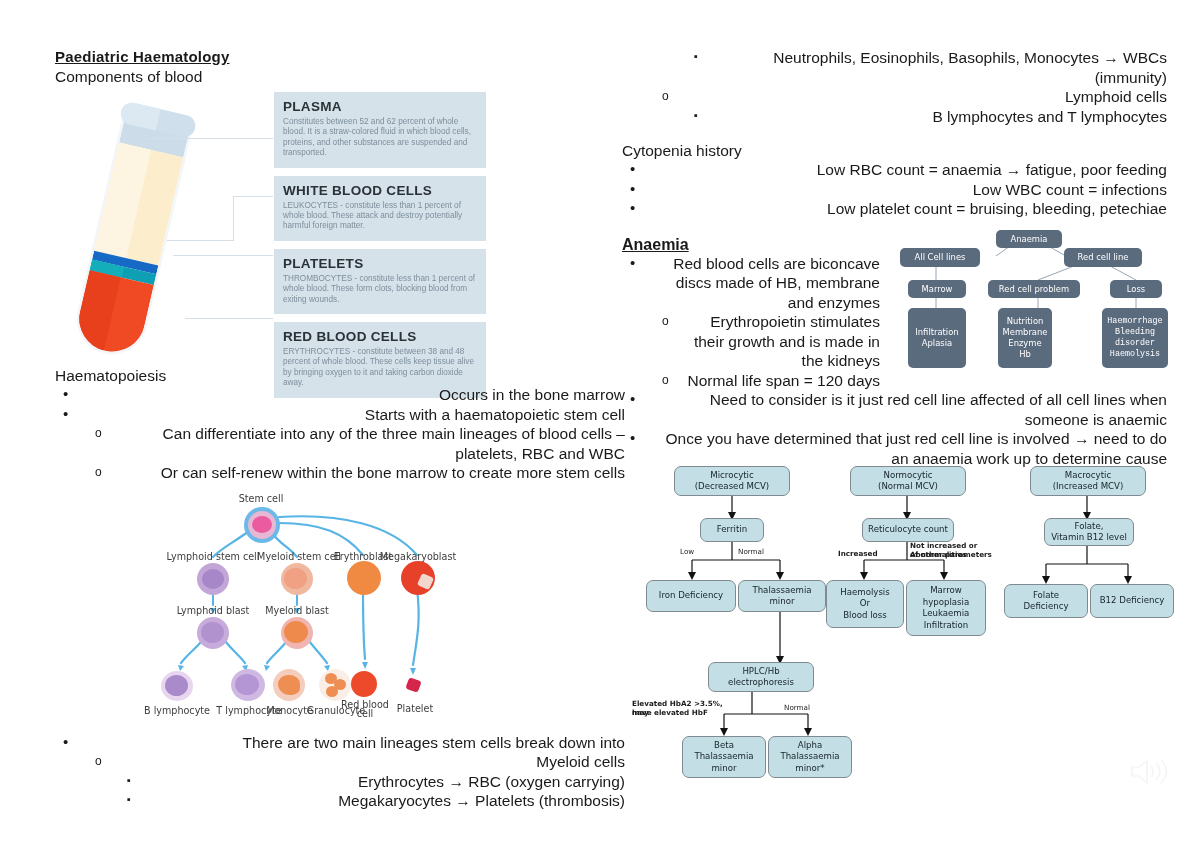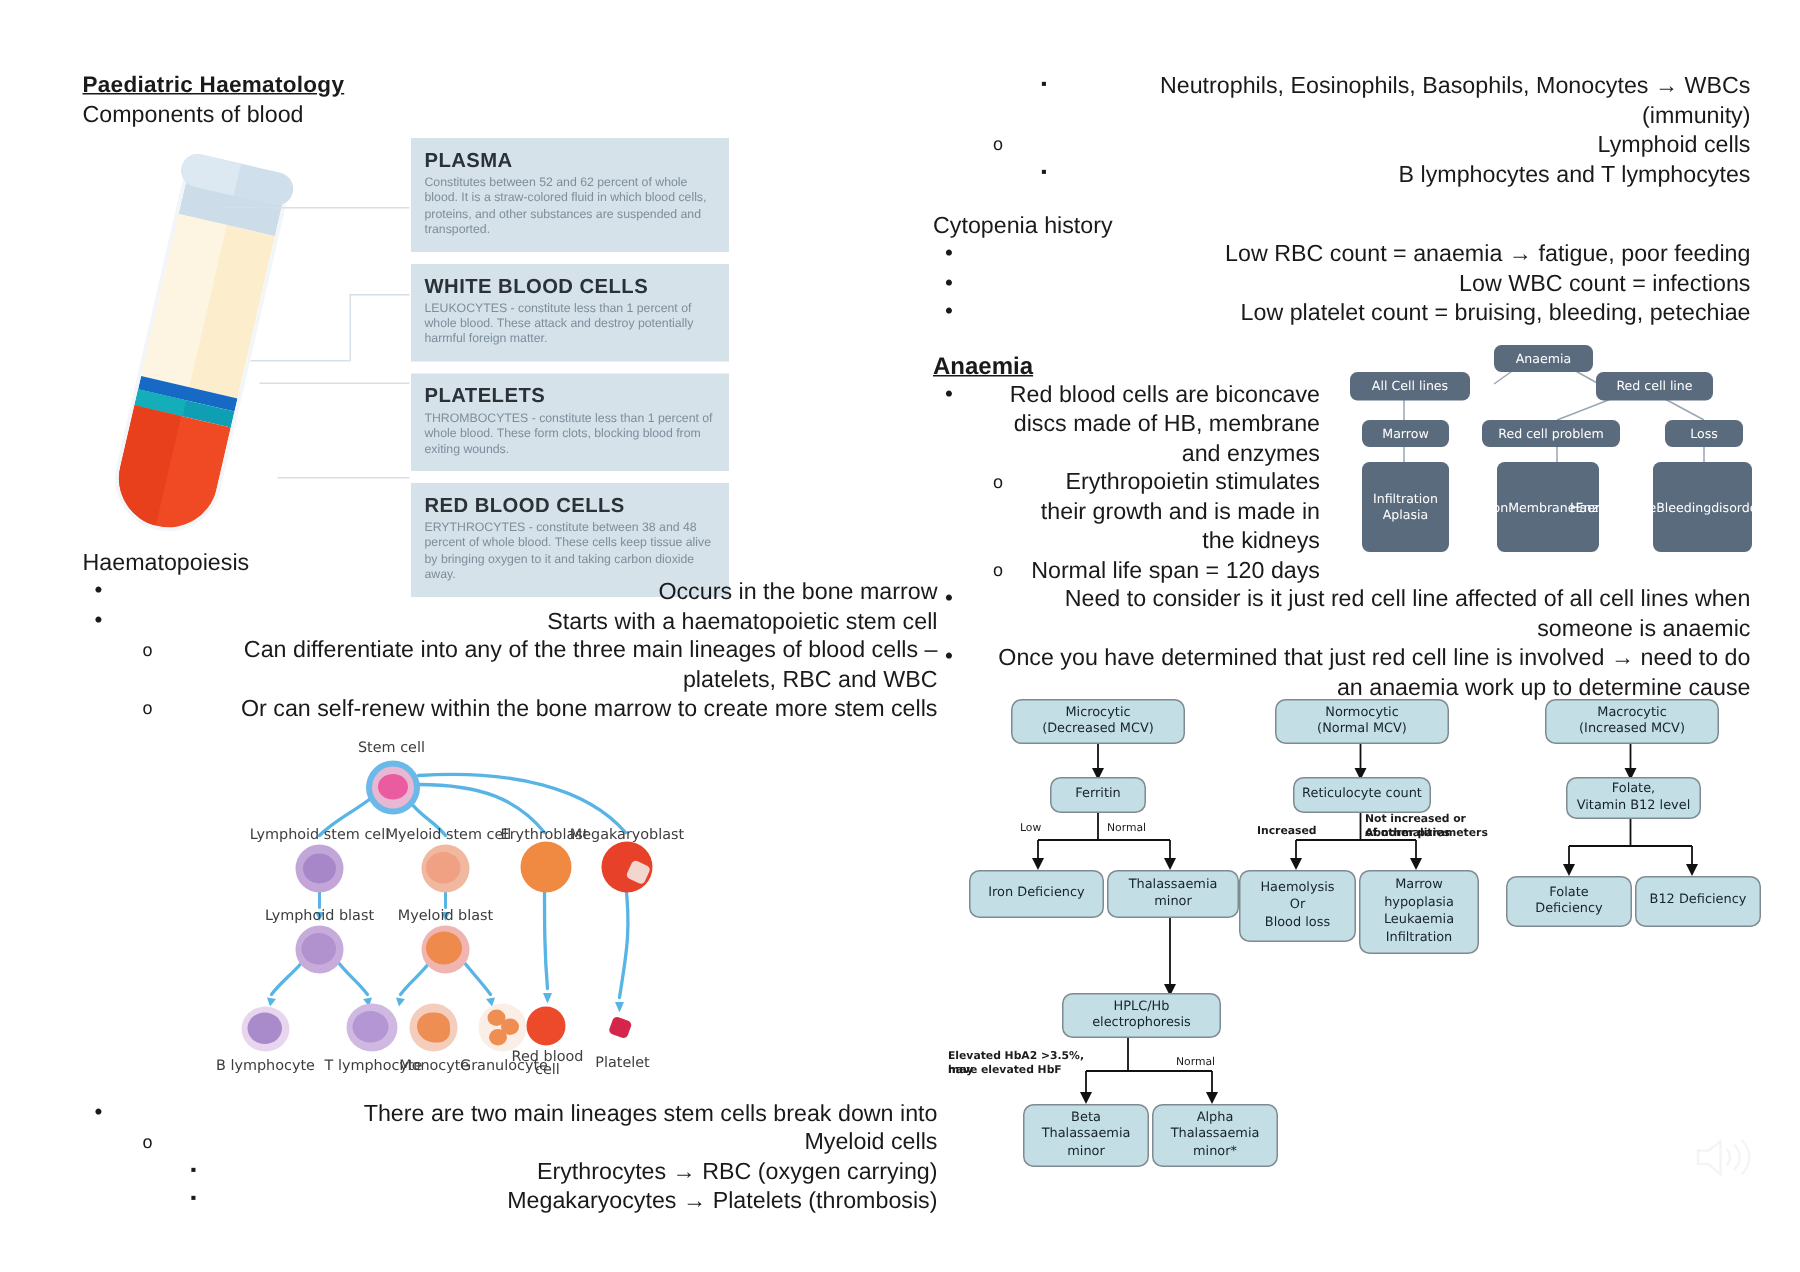--- a/index.html
+++ b/index.html
@@ -363,27 +363,27 @@
     <div class="dbox" style="left:2px;  top:20px; width:80px; height:19px;">All Cell lines</div>
     <div class="dbox" style="left:166px;top:20px; width:78px; height:19px;">Red cell line</div>
     <div class="dbox" style="left:10px; top:52px; width:58px; height:18px;">Marrow</div>
     <div class="dbox" style="left:90px; top:52px; width:92px; height:18px;">Red cell problem</div>
     <div class="dbox" style="left:212px;top:52px; width:52px; height:18px;">Loss</div>
 
     <div class="dbox tall" style="left:10px; top:80px; width:58px; height:60px; flex-direction:column;">
       <span>Infiltration</span>
       <span>Aplasia</span>
     </div>
-    <div class="dbox tall" style="left:100px; top:80px; width:68px; height:60px; flex-direction:row;">
+    <div class="dbox tall" style="left:100px; top:80px; width:54px; height:60px; flex-direction:column;">
       <span>Nutrition</span>
       <span>Membrane</span>
       <span>Enzyme</span>
       <span>Hb</span>
     </div>
-    <div class="dbox tall" style="left:204px; top:80px; width:66px; height:60px; flex-direction:row;">
+    <div class="dbox tall" style="left:204px; top:80px; width:66px; height:60px; flex-direction:column;font-family:Liberation Mono, monospace;">
       <span>Haemorrhage</span>
       <span>Bleeding</span>
       <span>disorder</span>
       <span>Haemolysis</span>
     </div>
   </div>
 
   <div class="light-fig">
     <svg class="links" width="540" height="330">
       <g stroke="#111" stroke-width="1.2" fill="none">

